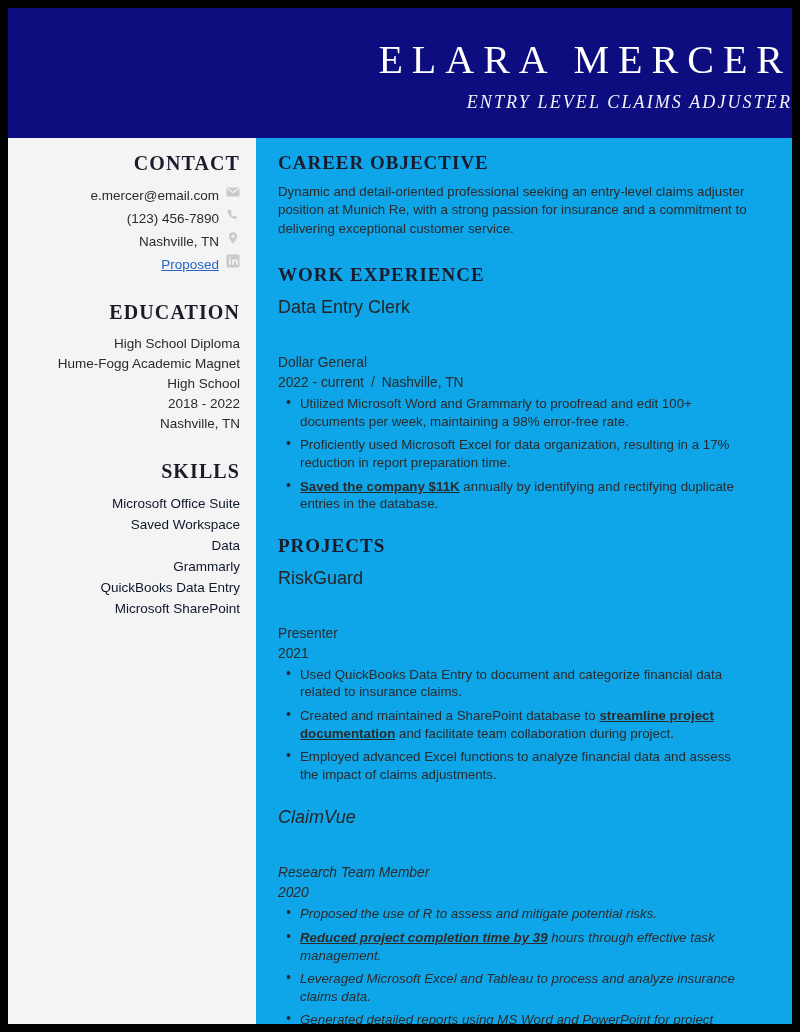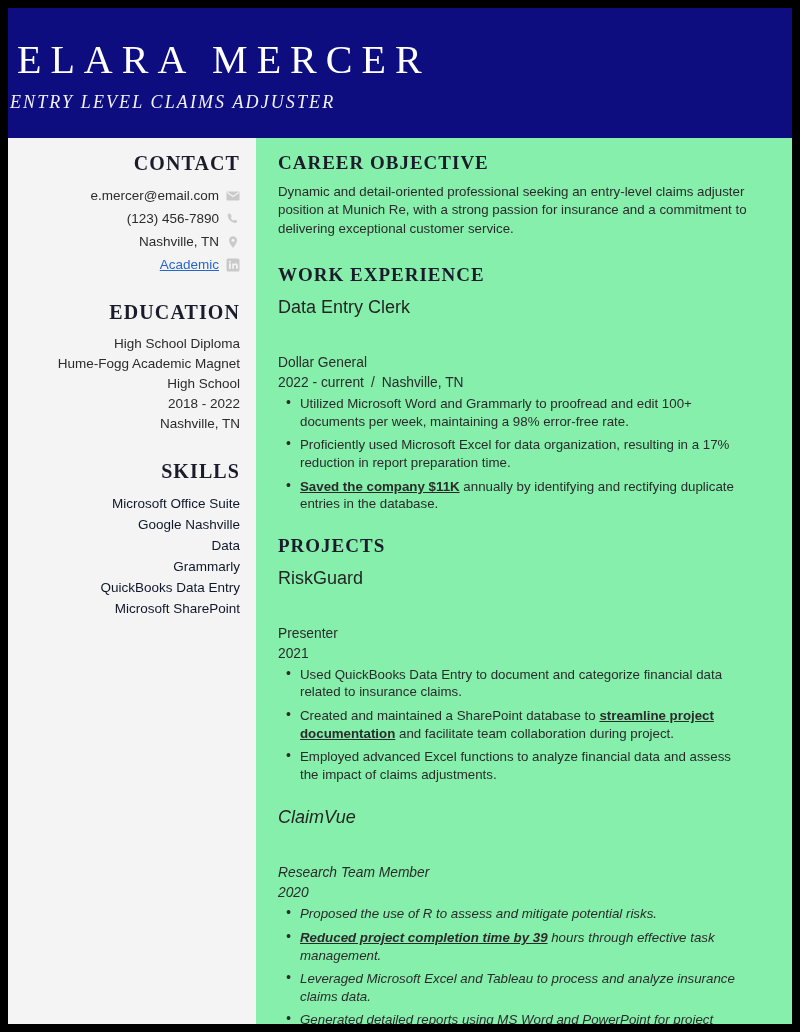--- a/index.html
+++ b/index.html
@@ -23,21 +23,21 @@
     background: #ffffff;
     overflow: hidden;
   }
 
   
   .header {
     background: #0d0d80;
     height: 130px;
     display: flex;
     flex-direction: column;
-    align-items: flex-start;
+    align-items: flex-end;
     justify-content: center;
     box-sizing: border-box;
     padding-top: 6px;
   }
   .name {
     font-family: "Liberation Serif", serif;
     color: #ffffff;
     font-size: 40px;
     letter-spacing: 9px;
     line-height: 1.05;
@@ -66,21 +66,21 @@
     width: 248px;
     flex: 0 0 248px;
     background: #f4f4f4;
     box-sizing: border-box;
     padding: 14px 16px 0 10px;
     text-align: right;
   }
 
   .main {
     flex: 1 1 auto;
-    background: #86efac;
+    background: #0ea5e9;
     box-sizing: border-box;
     padding: 14px 41px 0 22px;
   }
 
   
   .sec-head {
     font-family: "Liberation Serif", serif;
     font-weight: bold;
     font-size: 20px;
     color: #1b1b2b;
@@ -92,21 +92,21 @@
     letter-spacing: 1px;
     margin-bottom: 9px;
   }
 
   .sb-block { margin-bottom: 26px; }
   .sb-block.skills-block { margin-bottom: 0; }
 
   
   .contact-row {
     display: flex;
-    align-items: center;
+    align-items: flex-start;
     justify-content: flex-end;
     gap: 7px;
     font-size: 13.5px;
     color: #2b2b2b;
     line-height: 21px;
     margin-bottom: 2px;
   }
   .contact-text { white-space: nowrap; }
   .contact-link {
     color: #2765c8;
@@ -236,21 +236,21 @@
           <span class="contact-text">Nashville, TN</span>
           <span class="ico">
             <svg width="14" height="14" viewBox="0 0 14 14">
                 <path d="M7 1.2c-2.2 0-4 1.8-4 4 0 3 4 7.6 4 7.6s4-4.6 4-7.6c0-2.2-1.8-4-4-4z" fill="#c9c9c9"></path>
                 <circle cx="7" cy="5.2" r="1.5" fill="#f4f4f4"></circle>
               </svg>
           </span>
         </div>
 
         <div class="contact-row">
-          <span class="contact-link">Academic</span>
+          <span class="contact-link">Proposed</span>
           <span class="ico">
             <svg width="14" height="14" viewBox="0 0 14 14">
                 <rect x="0.5" y="0.5" width="13" height="13" rx="1.6" fill="#c9c9c9"></rect>
                 <rect x="3" y="5.4" width="1.8" height="5.4" fill="#f4f4f4"></rect>
                 <circle cx="3.9" cy="3.7" r="1.05" fill="#f4f4f4"></circle>
                 <path d="M6.2 10.8V5.4h1.7v.8c.4-.6 1-.9 1.8-.9 1.3 0 2.1.8 2.1 2.4v3.1h-1.8V8.1c0-.8-.3-1.2-1-1.2s-1.1.5-1.1 1.2v2.7z" fill="#f4f4f4"></path>
               </svg>
           </span>
         </div>
       </div>
@@ -260,21 +260,21 @@
         <div class="sb-line edu-item">High School Diploma</div>
         <div class="sb-line edu-item">Hume-Fogg Academic Magnet</div>
         <div class="sb-line edu-item">High School</div>
         <div class="sb-line edu-item">2018 - 2022</div>
         <div class="sb-line edu-item">Nashville, TN</div>
       </div>
 
       <div class="sb-block skills-block">
         <div class="sec-head">SKILLS</div>
         <div class="skill-line">Microsoft Office Suite</div>
-        <div class="skill-line">Google Nashville</div>
+        <div class="skill-line">Saved Workspace</div>
         <div class="skill-line">Data</div>
         <div class="skill-line">Grammarly</div>
         <div class="skill-line">QuickBooks Data Entry</div>
         <div class="skill-line">Microsoft SharePoint</div>
       </div>
 
     </div>
 
     <div class="main">
 

